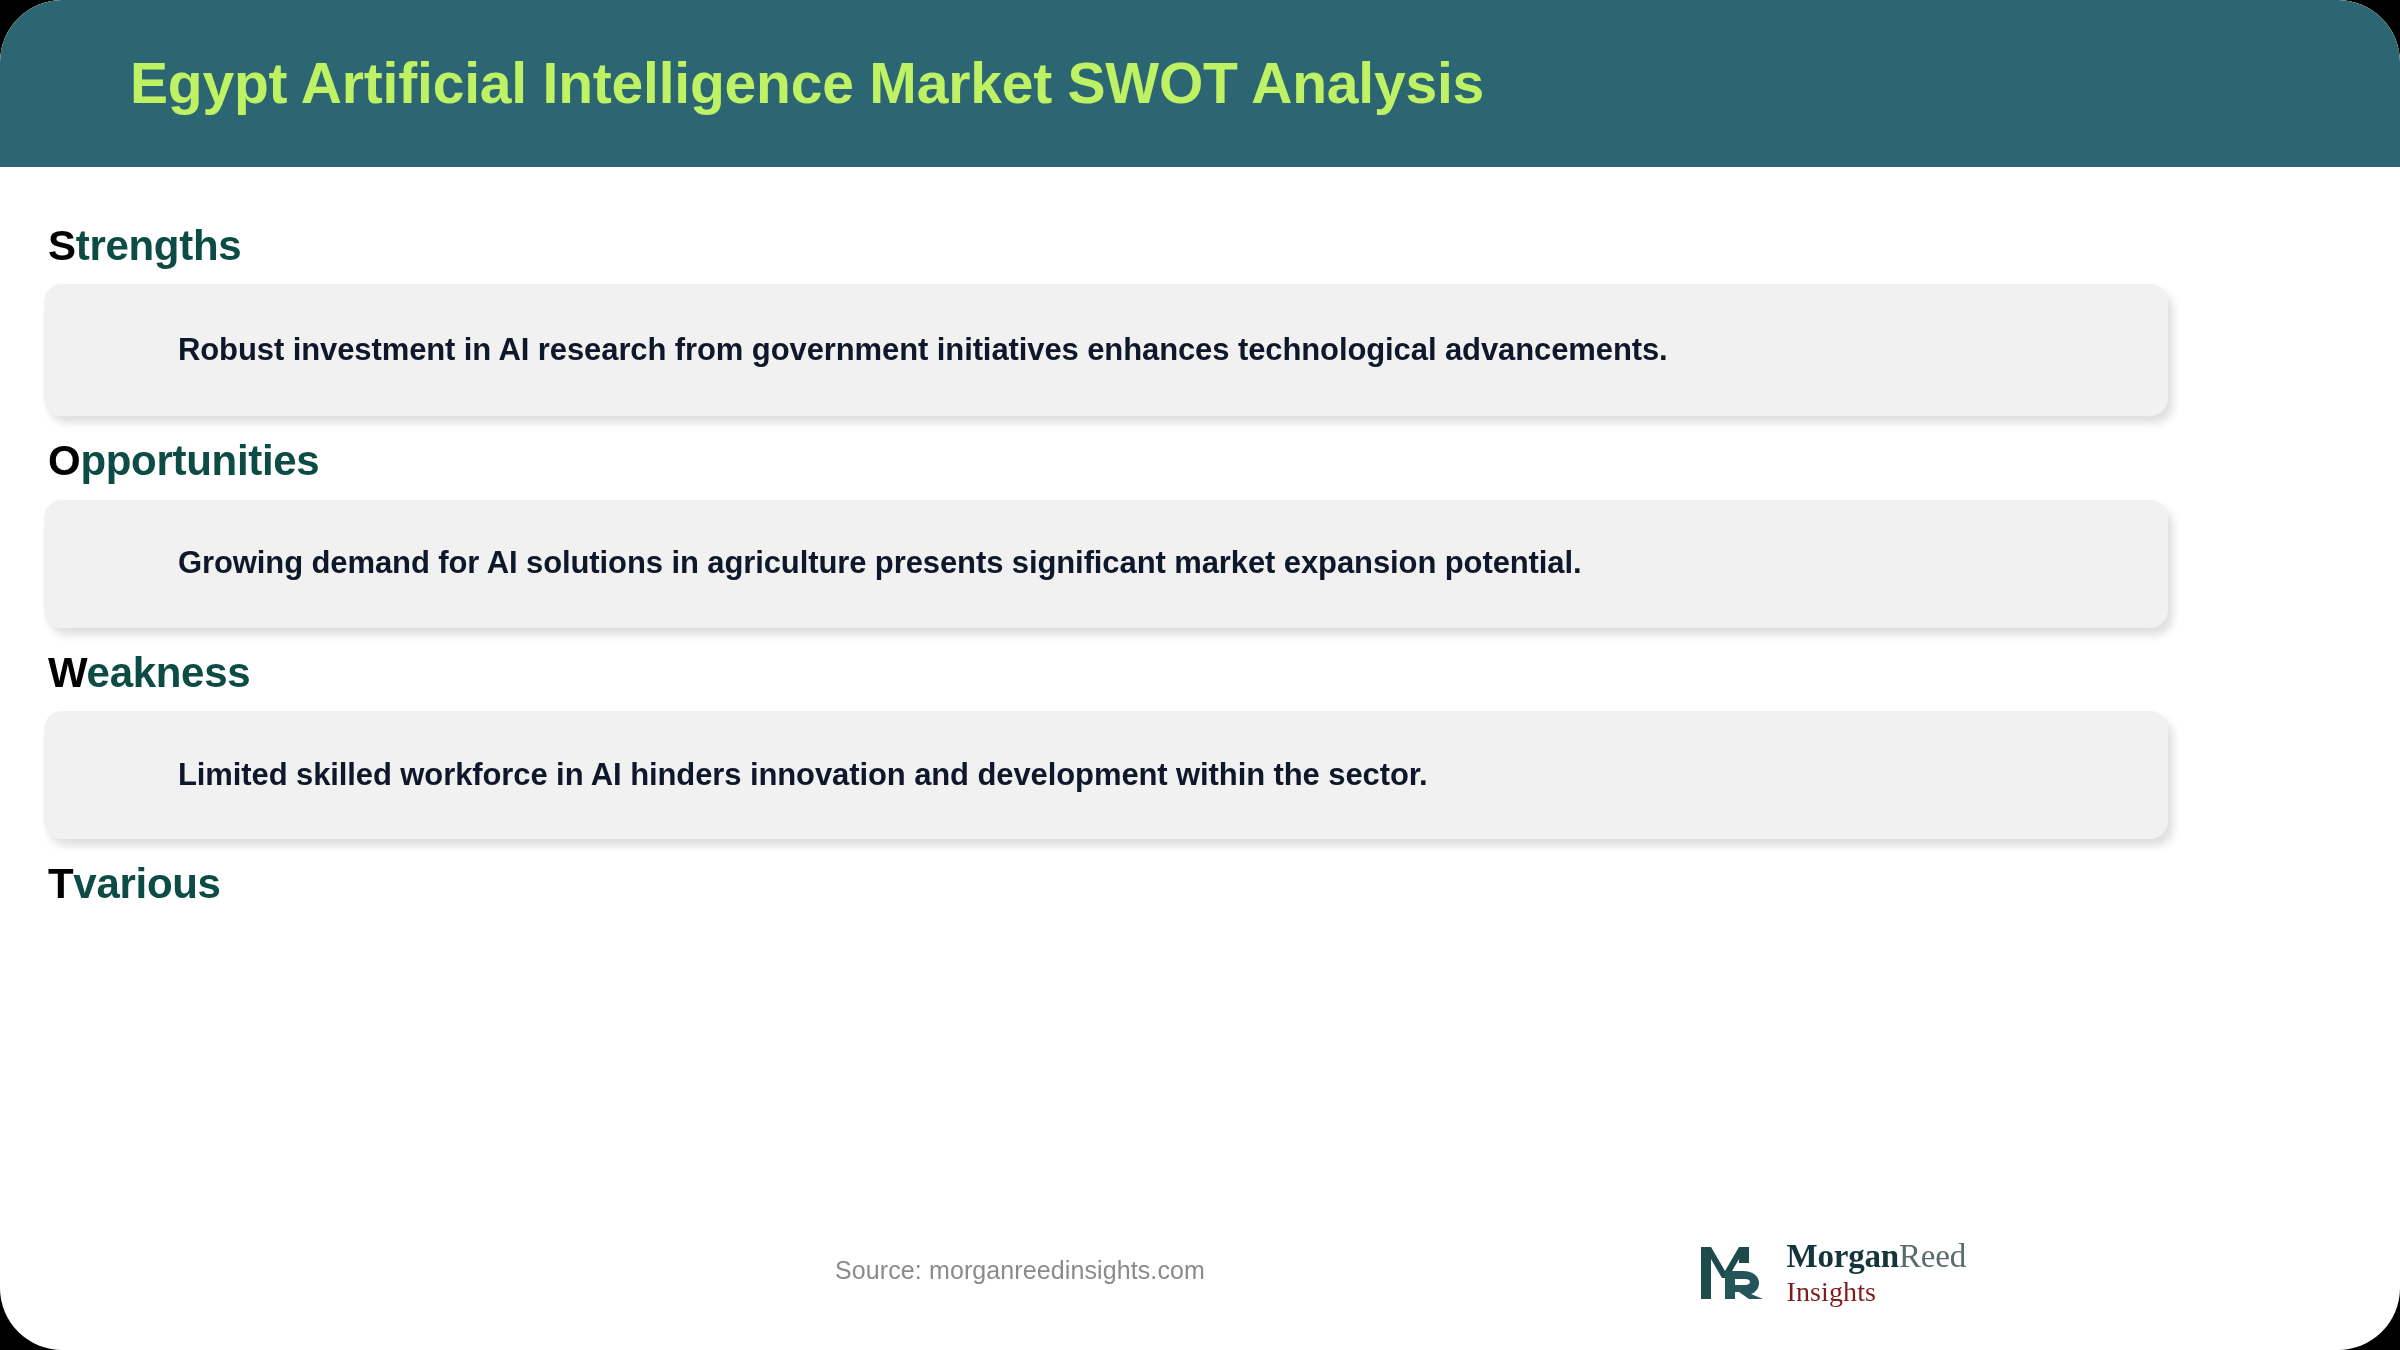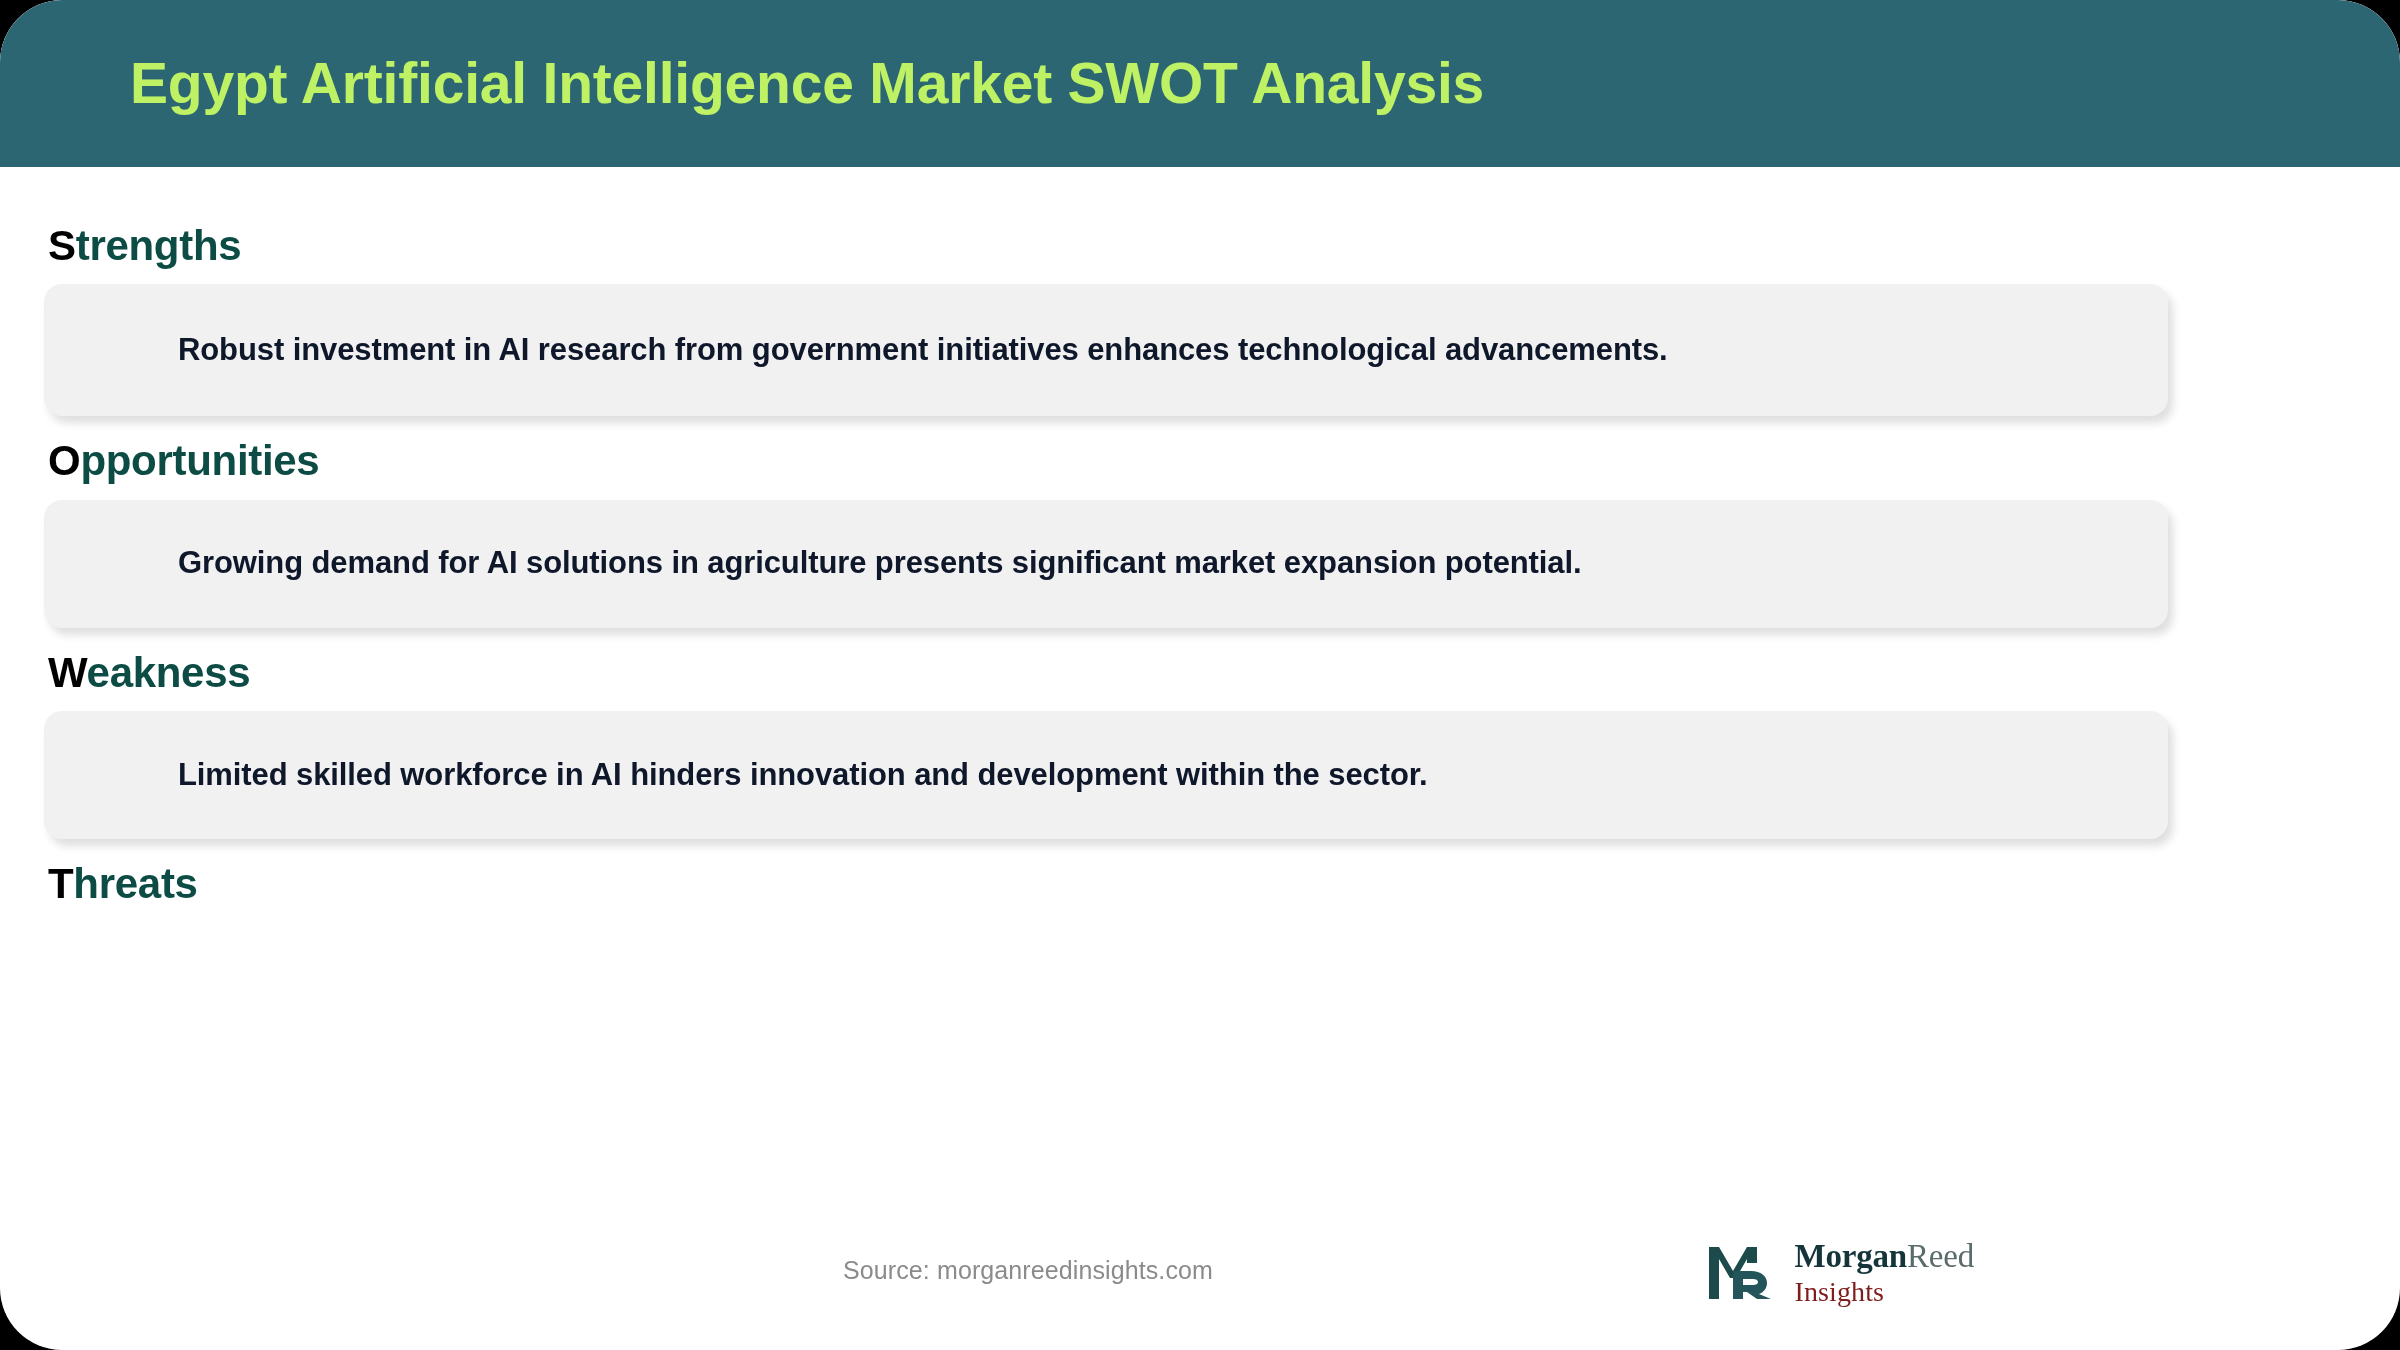--- a/index.html
+++ b/index.html
@@ -94,21 +94,21 @@
     color: #0f172a;
     font-size: 31px;
     font-weight: bold;
     line-height: 1.37;
     letter-spacing: -0.1px;
   }
 
   
   #footer {
     position: absolute;
-    left: 8px;
+    left: 0;
     bottom: 0;
     width: 2040px;
     height: 132px;
   }
   #source-line {
     position: absolute;
     left: 0;
     right: 0;
     top: 38px;
     text-align: center;
@@ -184,21 +184,21 @@
       <div class="swot-heading">
         <span class="initial">W</span><span>eakness</span>
       </div>
       <div class="swot-card mid">
         <div class="swot-card-text">Limited skilled workforce in AI hinders innovation and development within the sector.</div>
       </div>
     </div>
 
     <div class="swot-block">
       <div class="swot-heading">
-        <span class="initial">T</span><span>hreats</span>
+        <span class="initial">T</span><span>various</span>
       </div>
     </div>
 
   </div>
 
   <div id="footer">
     <div id="source-line">Source: morganreedinsights.com</div>
 
     <div id="brand-logo">
       <svg id="brand-mark" viewBox="0 0 74 56">

